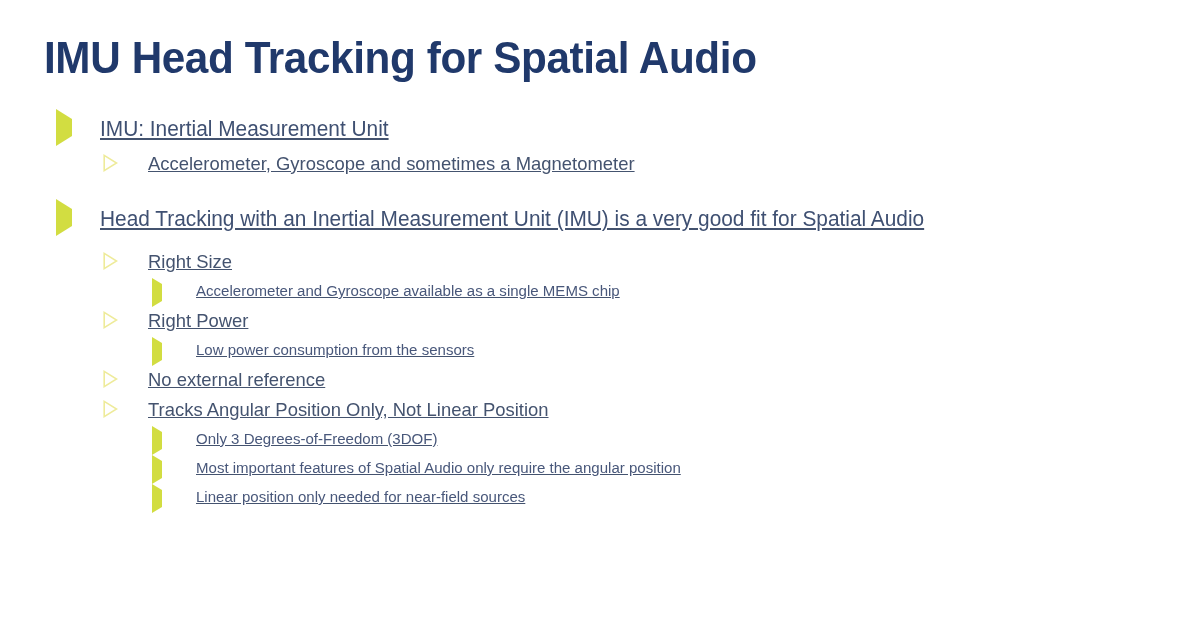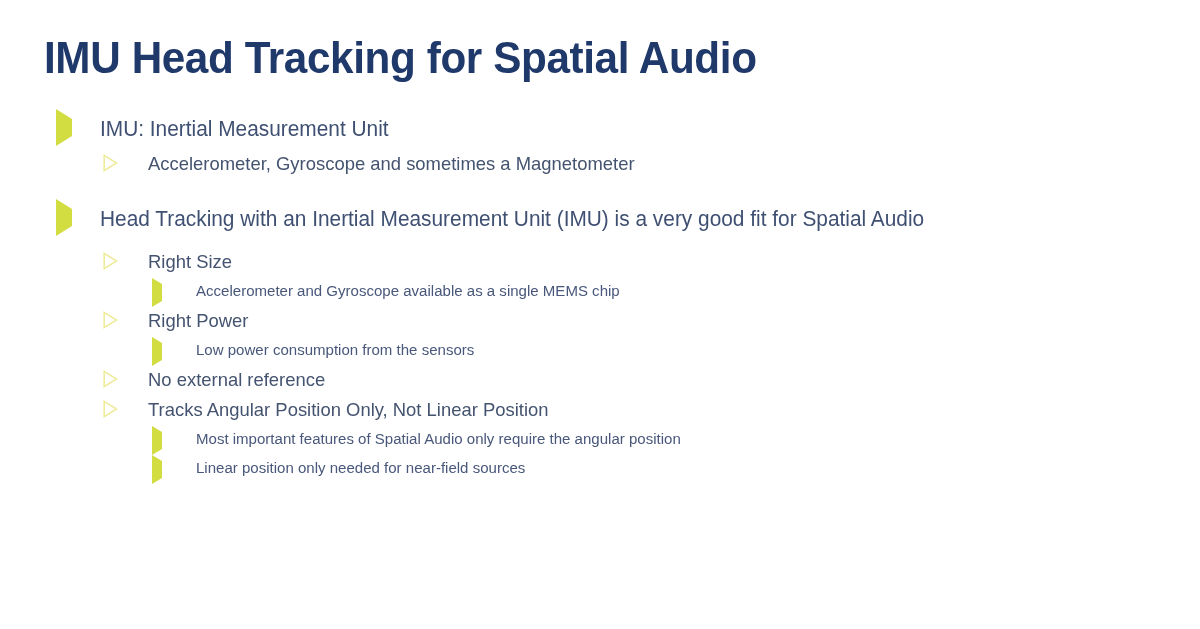--- a/index.html
+++ b/index.html
@@ -34,20 +34,21 @@
   .body {
     position: absolute;
     left: 0;
     top: 113px;
     width: 980px;
   }
   .bullet {
     position: relative;
     display: block;
     color: #44536f;
+    text-decoration: underline;
   }
   .bullet .marker {
     position: absolute;
     top: 0;
     display: block;
   }
   .bullet .btext {
     display: block;
     white-space: nowrap;
     transform: scaleX(0.97);
@@ -212,20 +213,26 @@
 
     <div class="bullet lvl2">
       <span class="marker">
         <svg class="tri-hollow" viewBox="0 0 15 18" aria-hidden="true">
           <polygon points="1.2,1.4 13.6,9 1.2,16.6" fill="none" stroke="#eeeb9a" stroke-width="1.6"></polygon>
         </svg>
       </span>
       <span class="btext">Tracks Angular Position Only, Not Linear Position</span>
     </div>
 
+    <div class="bullet lvl3">
+      <span class="marker">
+        <span class="tri-solid-sm"></span>
+      </span>
+      <span class="btext">Only 3 Degrees-of-Freedom (3DOF)</span>
+    </div>
 
     <div class="bullet lvl3">
       <span class="marker">
         <span class="tri-solid-sm"></span>
       </span>
       <span class="btext">Most important features of Spatial Audio only require the angular position</span>
     </div>
 
     <div class="bullet lvl3">
       <span class="marker">

